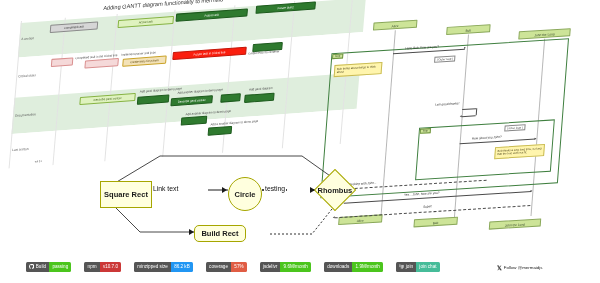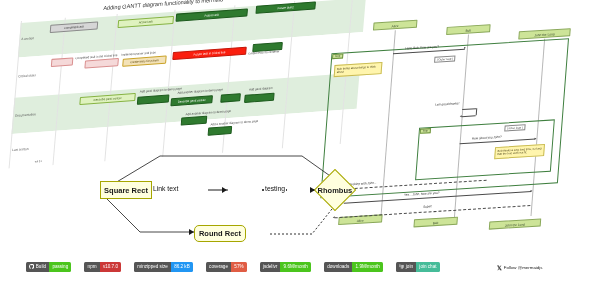--- a/index.html
+++ b/index.html
@@ -238,28 +238,31 @@
       <line x1="172" y1="40" x2="197" y2="40" stroke="#1a1a1a" stroke-width="1.6"></line>
       <line x1="222" y1="40" x2="232" y2="40" stroke="#1a1a1a" stroke-width="1.6"></line>
 
       <polyline points="25,33 70,6 212,6 243,28" fill="none" stroke="#1a1a1a" stroke-width="0.8"></polyline>
 
       <polyline points="16,48 50,82 104,82" fill="none" stroke="#1a1a1a" stroke-width="0.8"></polyline>
 
       <polyline points="180,84 222,84 246,54" fill="none" stroke="#1a1a1a" stroke-width="0.9" stroke-dasharray="2,2"></polyline>
     </svg>
 
-    <div class="node sq" style="left:10px;  top:31px; width:52px; height:18px;">
+    <div class="node sq" style="left:10px;  top:31px; width:52px; height:27px;">
         <span>Square Rect</span>
+      </div>
+    <div class="node circle" style="left:138px; top:27px; width:34px; height:34px;">
+        <span>Circle</span>
       </div>
     <div class="node rhombus" style="left:230px; top:25px; width:30px; height:30px;">
         <span>Rhombus</span>
       </div>
     <div class="node round" style="left:104px; top:75px; width:52px; height:17px;">
-        <span>Round Rect</span>
+        <span>Build Rect</span>
       </div>
 
     <div class="fl-label" style="left:62px;  top:35px;">Link text</div>
     <div class="fl-label" style="left:174px; top:35px;">testing</div>
 
     <div class="fl-arrow" style="left:132px; top:37px;"></div>
     <div class="fl-arrow" style="left:220px; top:37px;"></div>
     <div class="fl-arrow" style="left:99px;  top:79px;"></div>
   </div>
 

